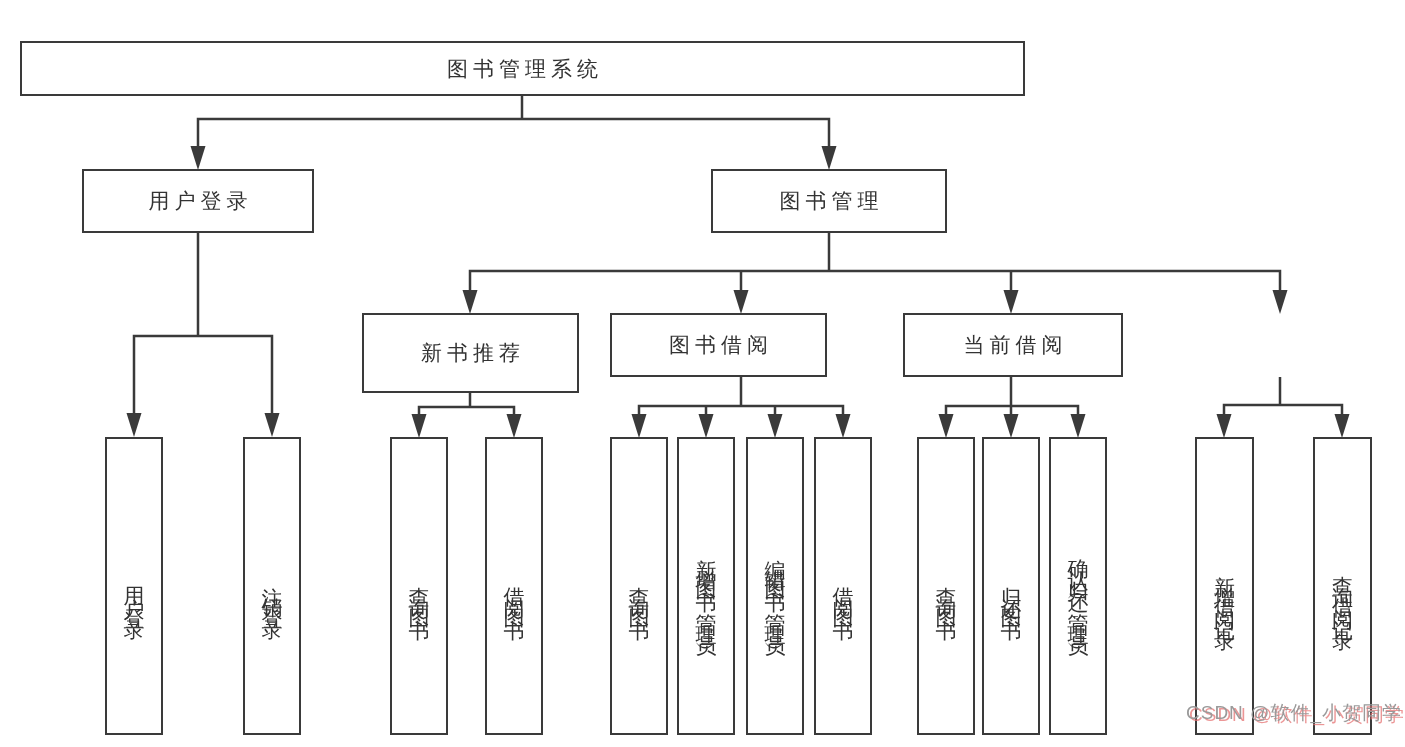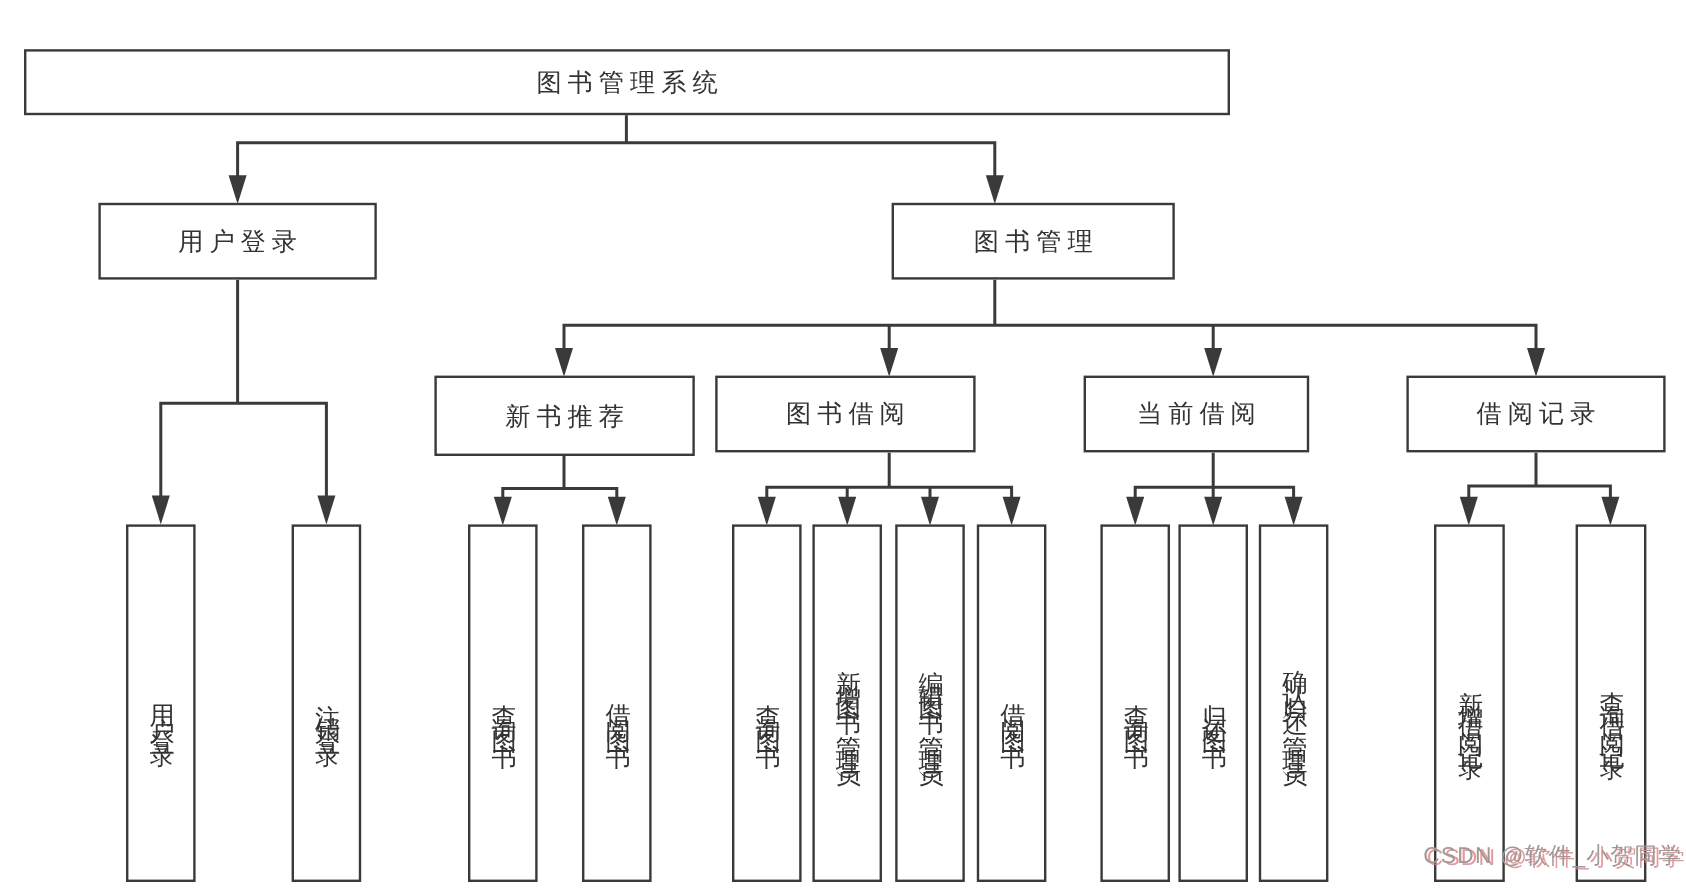--- a/index.html
+++ b/index.html
@@ -87,26 +87,25 @@
       <polygon points="1003.5,414 1018.5,414 1011,438"></polygon>
       <polygon points="1070.5,414 1085.5,414 1078,438"></polygon>
       <polygon points="1216.5,414 1231.5,414 1224,438"></polygon>
       <polygon points="1334.5,414 1349.5,414 1342,438"></polygon>
     </g>
   </svg>
 
   <div class="hbox" style="left:20px; top:13px; width:1005px; height:55px;margin-top:28px;">图书管理系统</div>
 
   <div class="hbox" style="left:82px; top:169px; width:232px; height:64px;">用户登录</div>
-  <div class="hbox" style="left:711px; top:169px; width:236px; height:64px;margin-left:32px;">图书管理</div>
+  <div class="hbox" style="left:711px; top:169px; width:236px; height:64px;">图书管理</div>
 
-  <div class="hbox" style="left:362px; top:313px; width:217px; height:67px;">新书推荐</div>
-  <div class="hbox" style="left:596px; top:313px; width:217px; height:64px;">图书借阅</div>
-  <div class="hbox" style="left:903px; top:313px; width:188px; height:64px;">当前借阅</div>
-  <div class="hbox" style="left:1172px; top:313px; width:216px; height:64px;">借阅记录</div>
+  <div class="hbox" style="left:362px; top:313px; width:217px; height:80px;">新书推荐</div>
+  <div class="hbox" style="left:610px; top:313px; width:217px; height:64px;">图书借阅</div>
+  <div class="hbox" style="left:903px; top:313px; width:220px; height:64px;">当前借阅</div>
 
   <div class="vbox" style="left:105px; top:437px; width:58px; height:298px;">用户登录</div>
   <div class="vbox" style="left:243px; top:437px; width:58px; height:298px;">注销登录</div>
 
   <div class="vbox" style="left:390px; top:437px; width:58px; height:298px;">查询图书</div>
   <div class="vbox" style="left:485px; top:437px; width:58px; height:298px;">借阅图书</div>
 
   <div class="vbox" style="left:610px; top:437px; width:58px; height:298px;">查询图书</div>
   <div class="vbox" style="left:677px; top:437px; width:58px; height:298px;">新增图书（管理员）</div>
   <div class="vbox" style="left:746px; top:437px; width:58px; height:298px;">编辑图书（管理员）</div>

